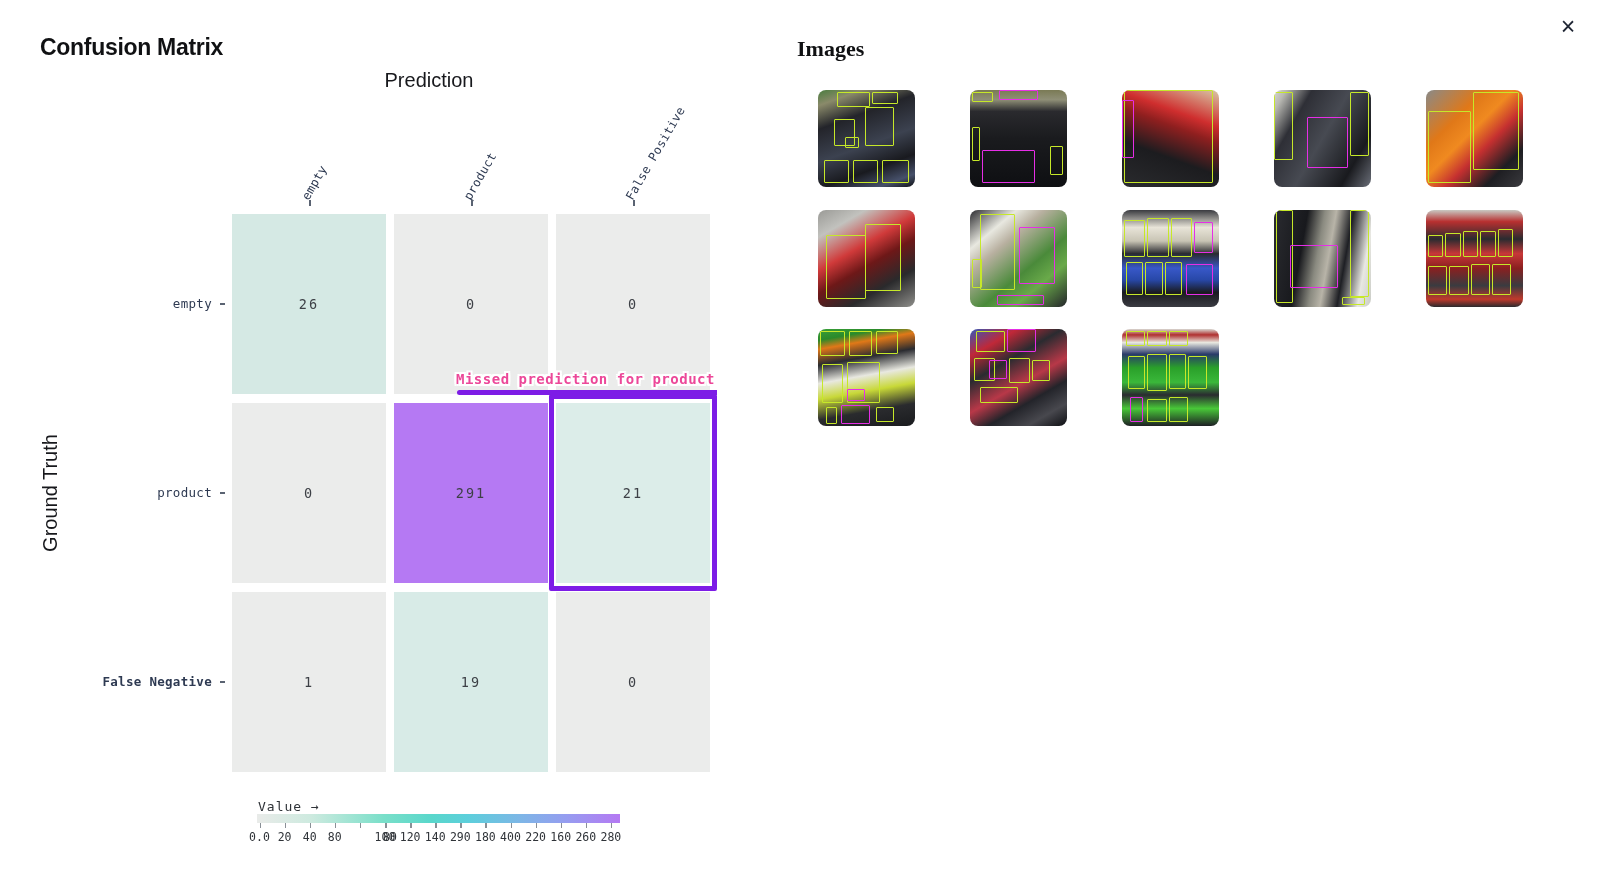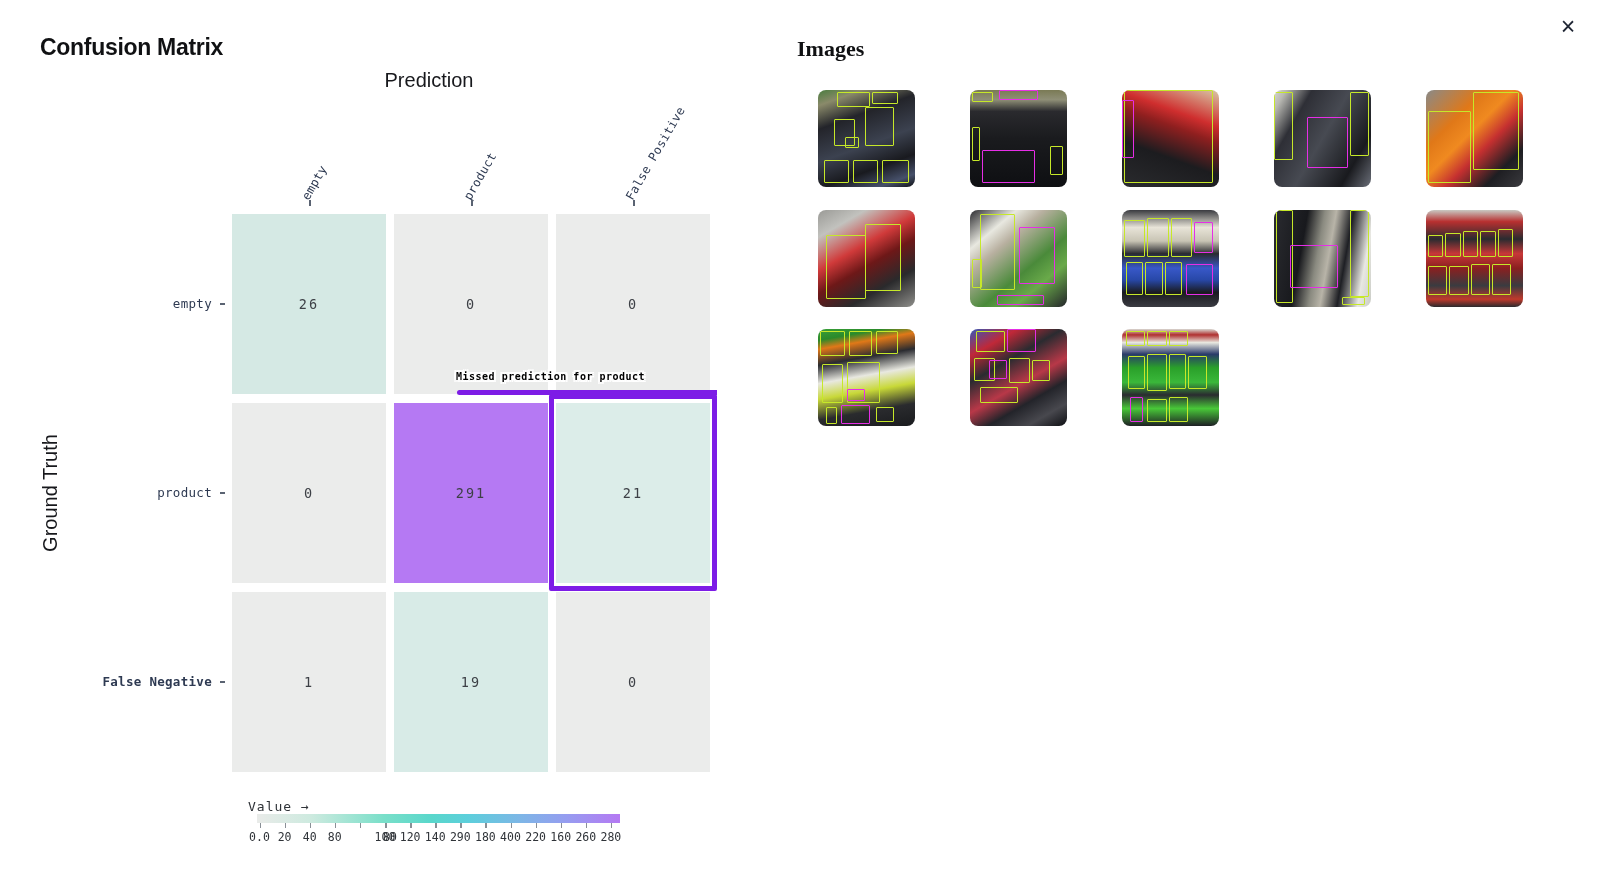--- a/index.html
+++ b/index.html
@@ -42,28 +42,28 @@
   .hl-border {
     left:549px; top:394px; width:168px; height:197px;
     border:5px solid #7d1ce6; border-radius:2px; pointer-events:none;
   }
   .hl-underline {
     left:457px; top:390px; width:260px; height:5px; background:#7d1ce6;
     border-radius:3px 0 0 3px; pointer-events:none;
   }
   .hl-tooltip {
     left:456px; top:371px; white-space:nowrap;
-    font-family:"DejaVu Sans Mono", monospace; font-weight:bold; font-size:10px;
-    letter-spacing:0.5px; color:#000000;
+    font-family:"DejaVu Sans Mono", monospace; font-weight:bold; font-size:14px;
+    letter-spacing:0.5px; color:#ec4899;
     text-shadow:-2px -2px 0 #fff, 2px -2px 0 #fff, -2px 2px 0 #fff, 2px 2px 0 #fff,
                  0 -2px 0 #fff, 0 2px 0 #fff, -2px 0 0 #fff, 2px 0 0 #fff;
   }
 
   .cb-label {
-    left:248px; top:799px; font-family:"DejaVu Sans Mono", monospace;
+    left:258px; top:799px; font-family:"DejaVu Sans Mono", monospace;
     font-size:13px; color:#2f3338; letter-spacing:1px;
   }
   .cb-bar { left:257px; top:814px; width:363px; height:9px; }
   .cb-tick { position:absolute; width:1.5px; height:5px; background:#8a9097; top:823px; }
   .cb-ticklabel {
     position:absolute; top:830px; transform:translateX(-50%);
     font-family:"DejaVu Sans Mono", monospace; font-size:11.5px; color:#2f3338;
   }
 
   

